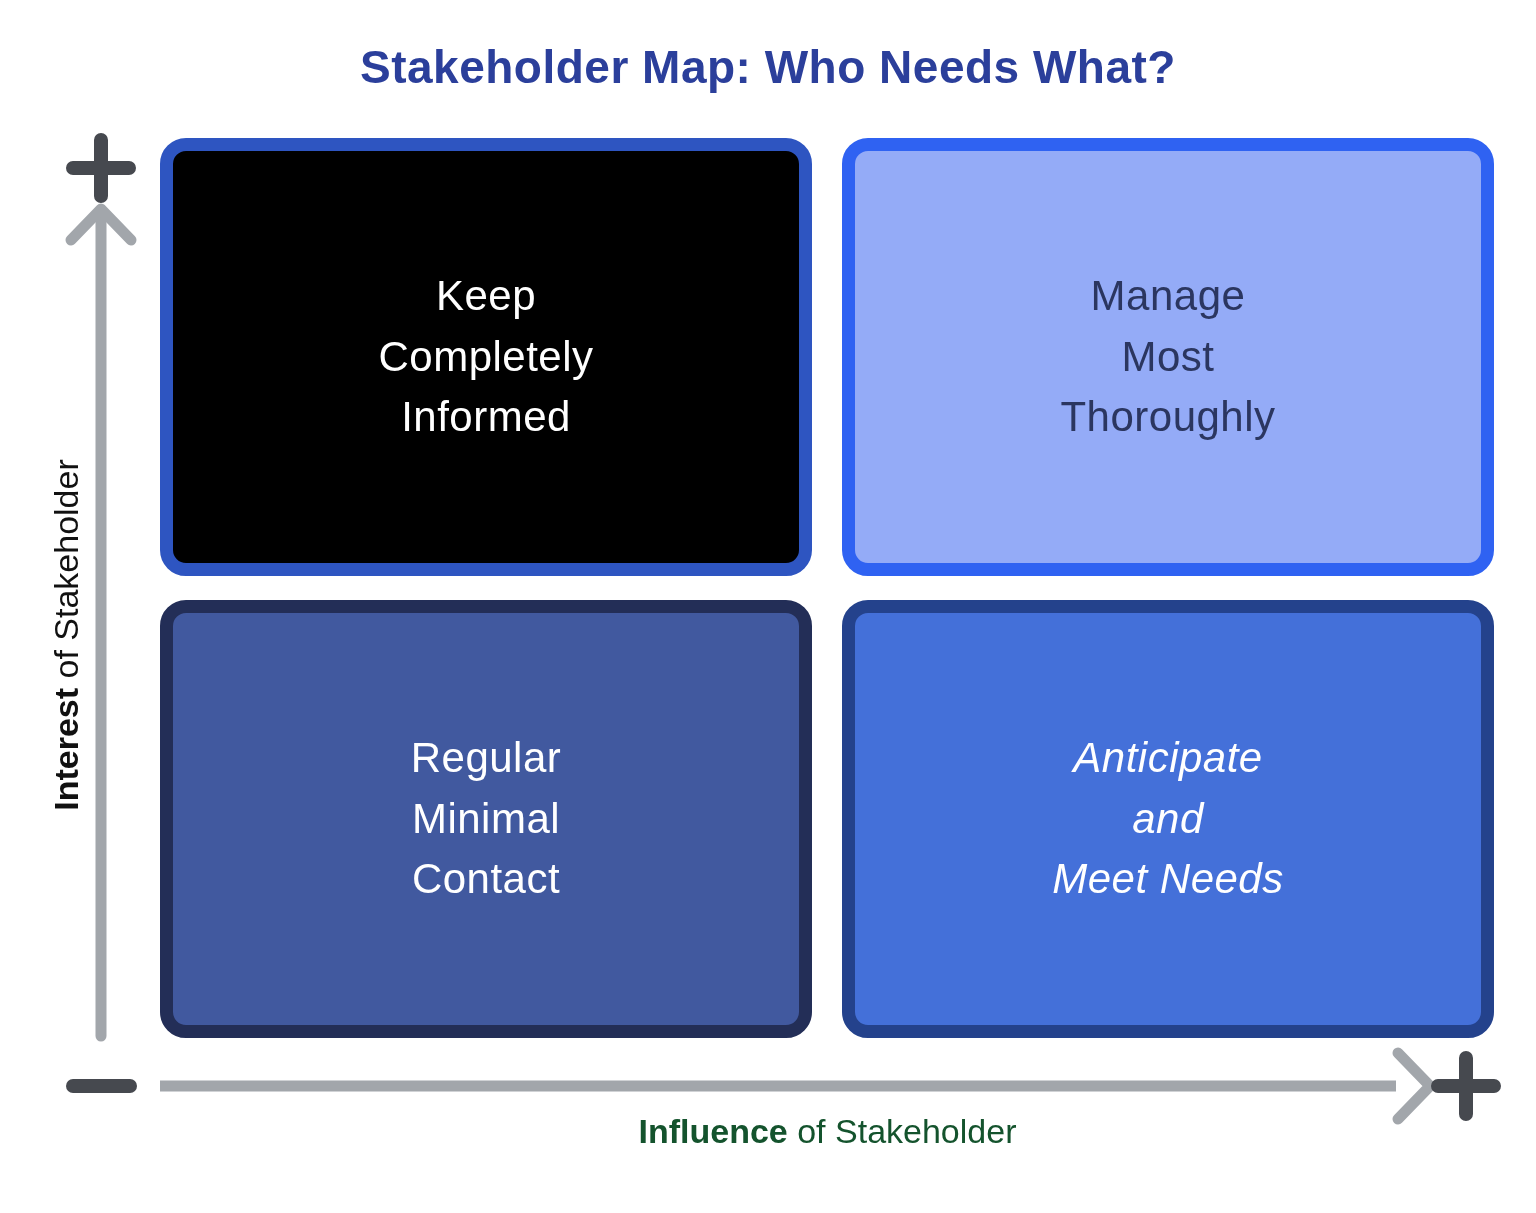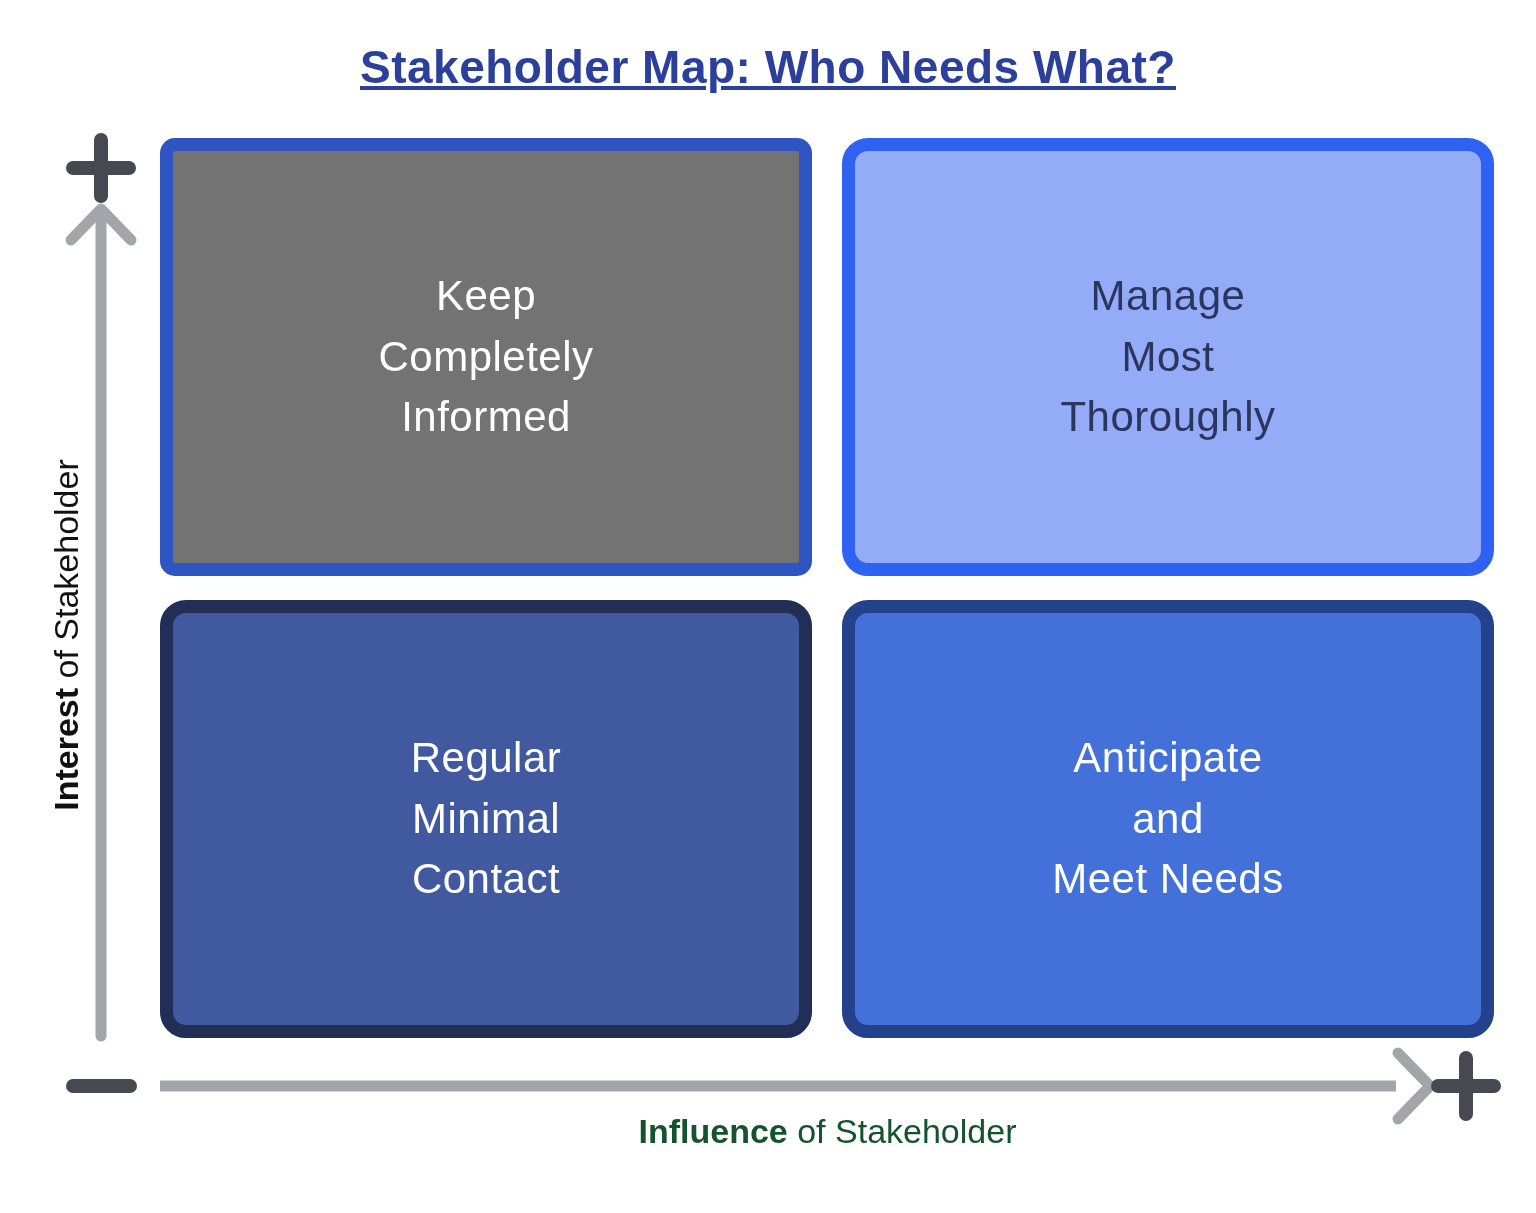--- a/index.html
+++ b/index.html
@@ -13,21 +13,20 @@
   }
   .title {
     position: absolute;
     left: 0; top: 40px;
     width: 100%;
     margin: 0;
     text-align: center;
     font-size: 46px;
     font-weight: 700;
     letter-spacing: 0.5px;
-    text-decoration: underline;
   }
   .axes-layer {
     position: absolute;
     left: 0; top: 0;
     width: 1536px; height: 1213px;
     pointer-events: none;
   }
   .quad {
     position: absolute;
     width: 652px;
@@ -35,21 +34,21 @@
     border: 13px solid;
     border-radius: 26px;
     box-sizing: border-box;
     display: flex;
     align-items: center;
     justify-content: center;
   }
   .quad-tl { left: 160px; top: 138px; }
   .quad-tr { left: 842px; top: 138px; }
   .quad-bl { left: 160px; top: 600px; }
-  .quad-br { left: 842px; top: 600px; }
+  .quad-br { left: 842px; top: 600px; font-style: italic; }
   .qlabel {
     white-space: pre-line;
     text-align: center;
     font-size: 42px;
     line-height: 1.45;
     font-weight: 400;
     letter-spacing: 0.5px;
   }
   .ylabel {
     position: absolute;
@@ -92,21 +91,21 @@
 
     <path d="M 73 1086 H 130" stroke-width="14" stroke-linecap="round" stroke="#46494f"></path>
 
     <path d="M 160 1086 H 1396" stroke-width="11" stroke-linecap="butt" stroke="#a2a6ab"></path>
 
     <path d="M 1398 1053 L 1430 1086 L 1398 1119" stroke-width="11" stroke-linecap="round" stroke-linejoin="round" stroke="#a2a6ab"></path>
 
     <path d="M 1438 1086 H 1494 M 1466 1058 V 1114" stroke-width="14" stroke-linecap="round" stroke="#46494f"></path>
   </svg>
 
-  <div class="quad quad-tl" style="background: #737373; border-color: rgb(46, 85, 193); color: rgb(255, 255, 255); border-radius: 15px;">
+  <div class="quad quad-tl" style="background: #000000; border-color: rgb(46, 85, 193); color: rgb(255, 255, 255);">
     <div class="qlabel">Keep
 Completely
 Informed</div>
   </div>
 
   <div class="quad quad-bl" style="background: rgb(65, 89, 159); border-color: rgb(35, 46, 87); color: rgb(255, 255, 255);">
     <div class="qlabel">Regular
 Minimal
 Contact</div>
   </div>

